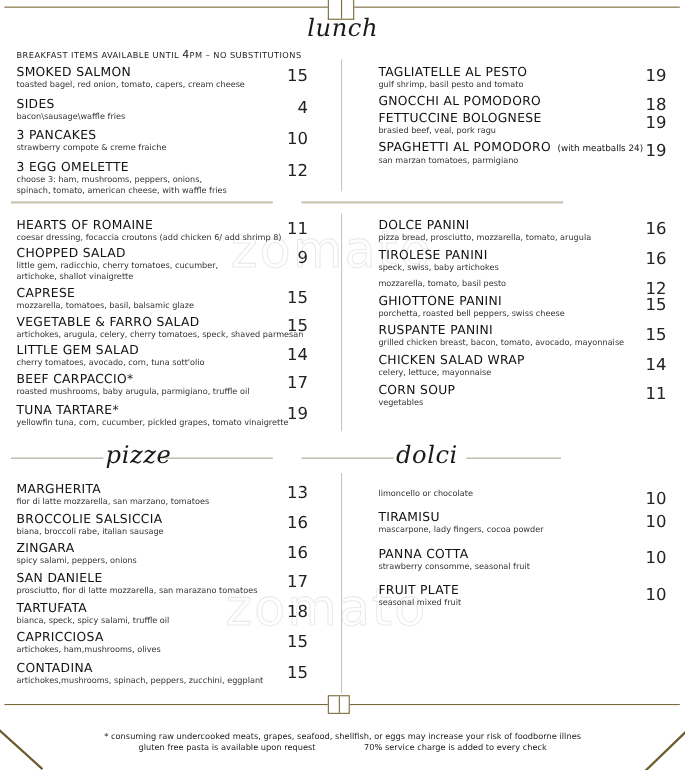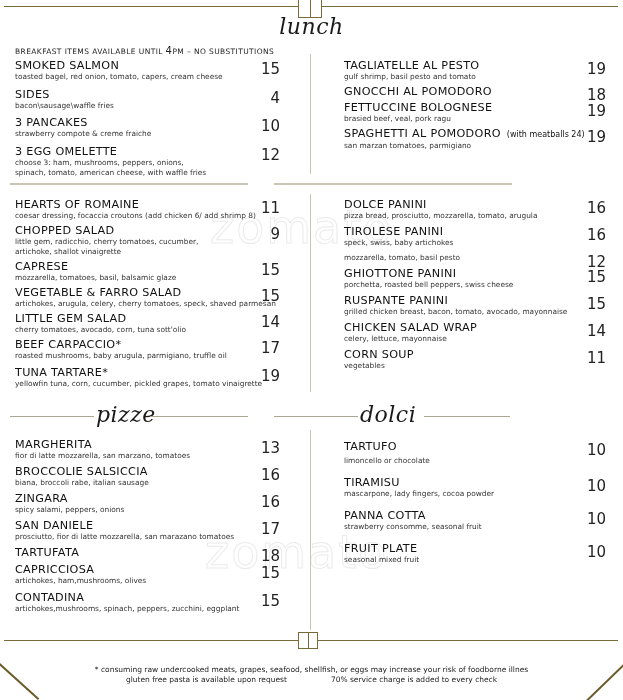--- a/index.html
+++ b/index.html
@@ -217,37 +217,37 @@
     <div class="desc">spicy salami, peppers, onions</div>
     <div class="price">16</div>
   </div>
   <div class="item" style="margin-bottom:5px;">
     <div class="name">SAN DANIELE</div>
     <div class="desc">prosciutto, fior di latte mozzarella, san marazano tomatoes</div>
     <div class="price">17</div>
   </div>
   <div class="item" style="margin-bottom:5px;">
     <div class="name">TARTUFATA</div>
+    <div class="desc">bianca, speck, spicy salami, truffle oil</div>
     <div class="price">18</div>
   </div>
   <div class="item" style="margin-bottom:6px;">
     <div class="name">CAPRICCIOSA</div>
     <div class="desc">artichokes, ham,mushrooms, olives</div>
     <div class="price">15</div>
   </div>
   <div class="item">
     <div class="name">CONTADINA</div>
     <div class="desc">artichokes,mushrooms, spinach, peppers, zucchini, eggplant</div>
     <div class="price">15</div>
   </div>
 </div>
 
 <div class="col right-col" style="top:441px;">
   <div class="item" style="margin-bottom:11px;">
-    <div class="name">TARTUFO</div>
     <div class="desc" style="margin-top:3px;">limoncello or chocolate</div>
     <div class="price">10</div>
   </div>
   <div class="item" style="margin-bottom:11px;">
     <div class="name">TIRAMISU</div>
     <div class="desc">mascarpone, lady fingers, cocoa powder</div>
     <div class="price">10</div>
   </div>
   <div class="item" style="margin-bottom:11px;">
     <div class="name">PANNA COTTA</div>

